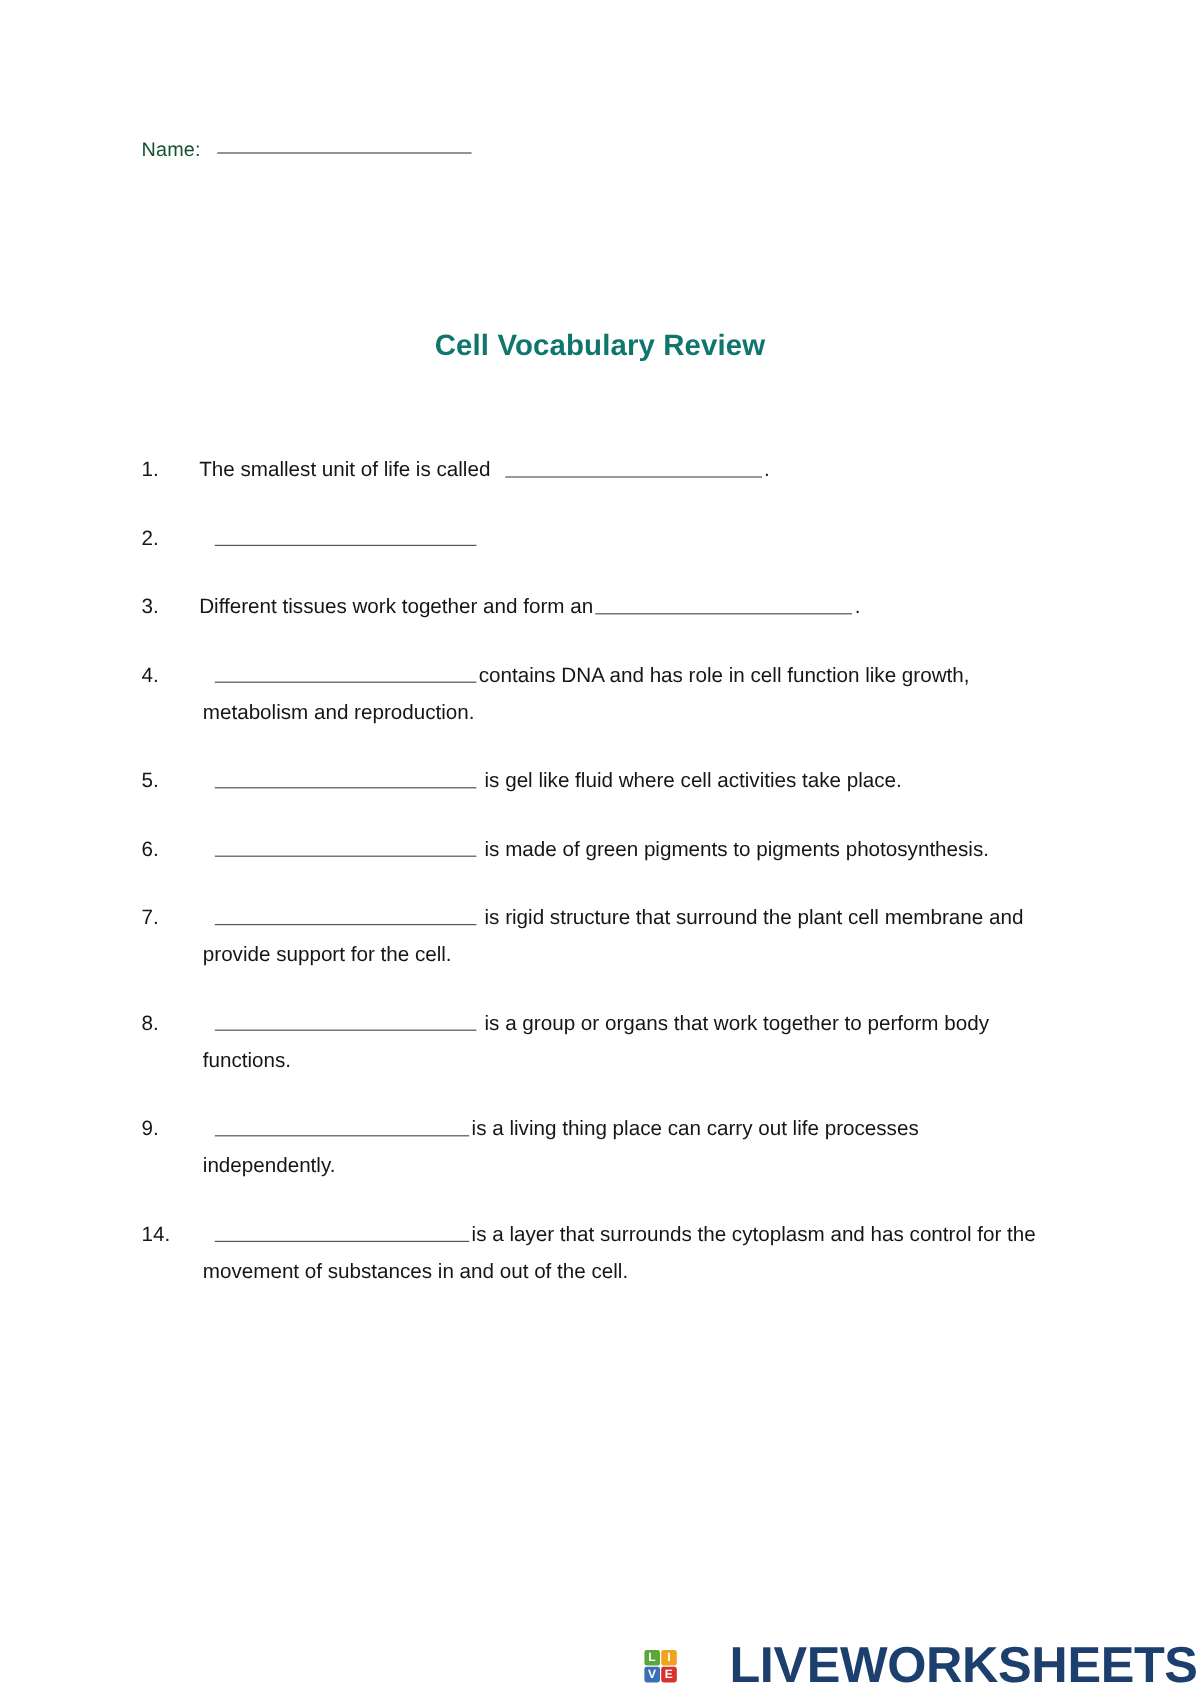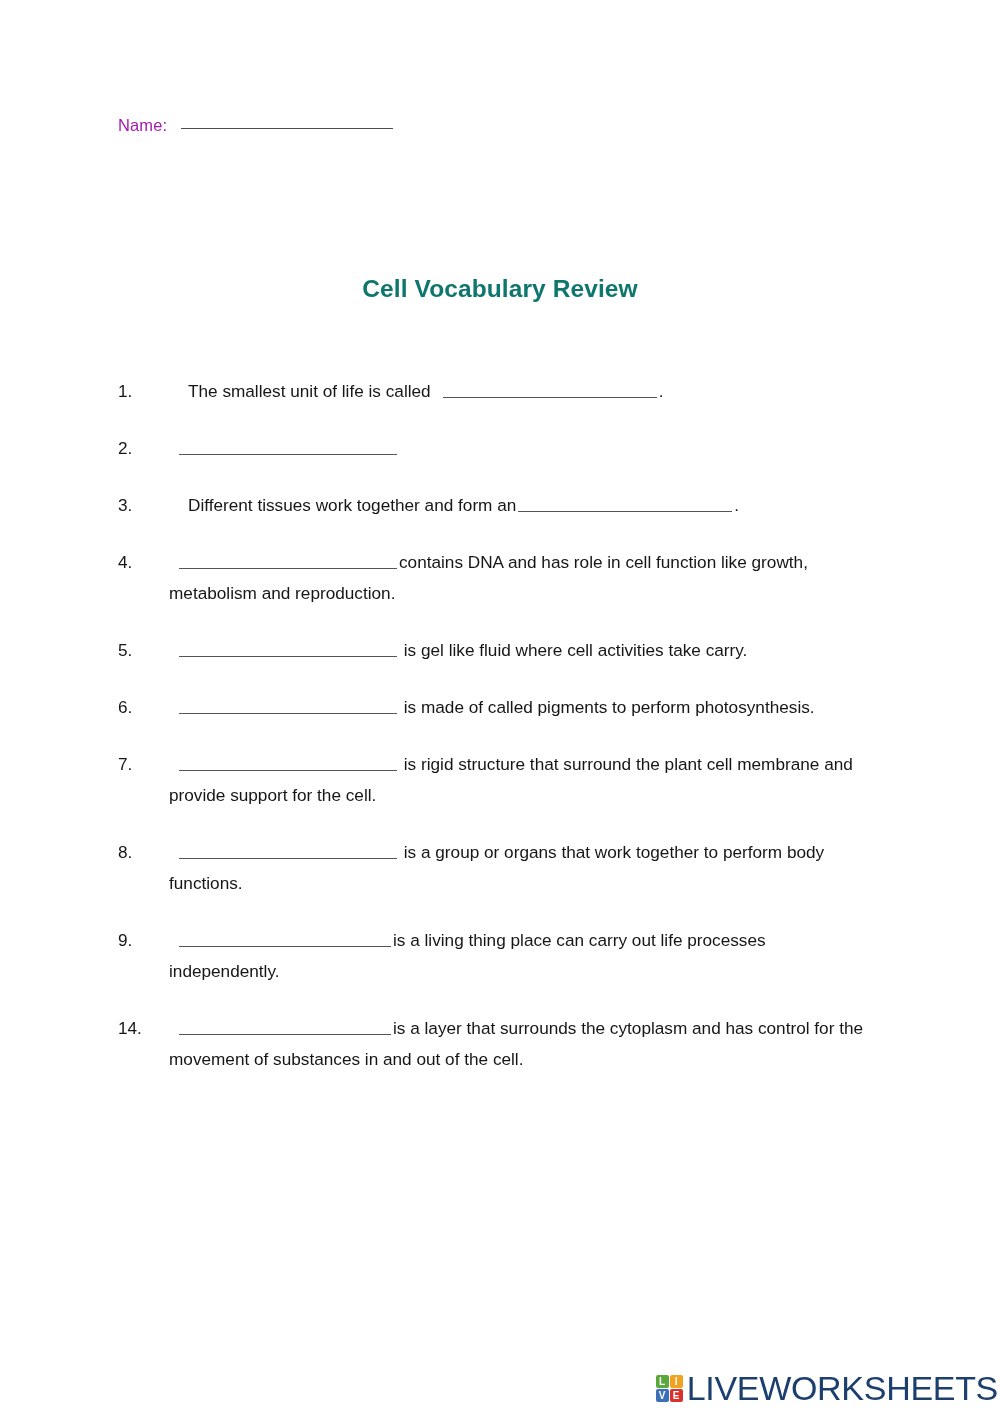--- a/index.html
+++ b/index.html
@@ -27,21 +27,21 @@
     top: 116px;
     width: 420px;
   }
   .header-row {
     display: flex;
     align-items: baseline;
     height: 34px;
   }
   .header-label {
     font-size: 16.5px;
-    color: #a21caf;
+    color: #14532d;
     white-space: pre;
     letter-spacing: 0.1px;
   }
   .header-rule {
     display: inline-block;
     border-bottom: 1.6px solid #4d4d4d;
     height: 1px;
     margin-left: 14px;
     position: relative;
     top: -2px;
@@ -78,21 +78,21 @@
   }
   .q-num {
     position: absolute;
     left: 0;
     top: 0;
     width: 48px;
     font-size: 17.2px;
     color: #161616;
   }
   .q-body {
-    margin-left: 70px;
+    margin-left: 48px;
     text-indent: 0;
   }
   
   .q-body.hang {
     margin-left: 0;
     padding-left: 51px;
     text-indent: 0;
   }
 
   
@@ -134,25 +134,26 @@
     height: 13px;
     border-radius: 2px;
     color: #ffffff;
     font-size: 10px;
     font-weight: bold;
     line-height: 13px;
     text-align: center;
     font-family: "Liberation Sans", sans-serif;
   }
   .logo-word {
-    font-size: 34px;
-    font-weight: normal;
+    font-size: 42px;
+    font-weight: bold;
     color: #1c3f6e;
     letter-spacing: -0.3px;
     line-height: 34px;
+    margin-left: 40px;
   }
 </style>
 </head>
 <body>
 
 <div class="page">
 
   <div class="header-block">
     <div class="header-row">
       <span class="header-label">Name:</span>
@@ -190,29 +191,29 @@
       <div class="q-body hang">
         <span class="pre-gap-sm"></span><span class="blank blank-w2"></span><span class="q-text">contains DNA and has role in cell function like</span>
         <span class="q-text">growth, metabolism and reproduction.</span>
       </div>
     </div>
 
     <div class="q">
       <span class="q-num">5.</span>
       <div class="q-body hang">
         <span class="pre-gap-sm"></span><span class="blank blank-w2"></span>
-        <span class="q-text">is gel like fluid where cell activities take carry.</span>
+        <span class="q-text">is gel like fluid where cell activities take place.</span>
       </div>
     </div>
 
     <div class="q">
       <span class="q-num">6.</span>
       <div class="q-body hang">
         <span class="pre-gap-sm"></span><span class="blank blank-w2"></span>
-        <span class="q-text">is made of called pigments to perform</span>
+        <span class="q-text">is made of green pigments to pigments</span>
         <span class="q-text">photosynthesis.</span>
       </div>
     </div>
 
     <div class="q">
       <span class="q-num">7.</span>
       <div class="q-body hang">
         <span class="pre-gap-sm"></span><span class="blank blank-w2"></span>
         <span class="q-text">is rigid structure that surround the plant cell</span>
         <span class="q-text">membrane and provide support for the cell.</span>

